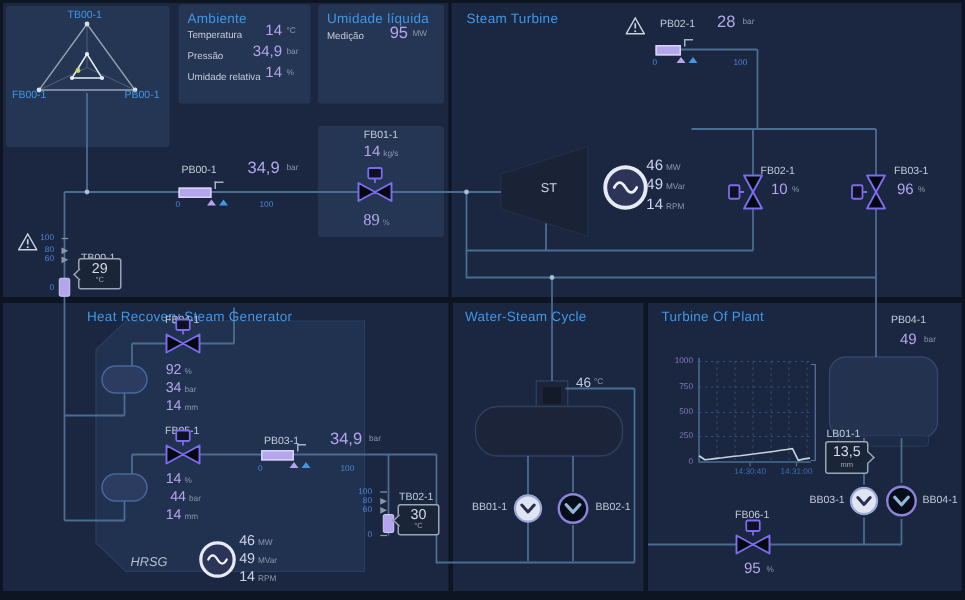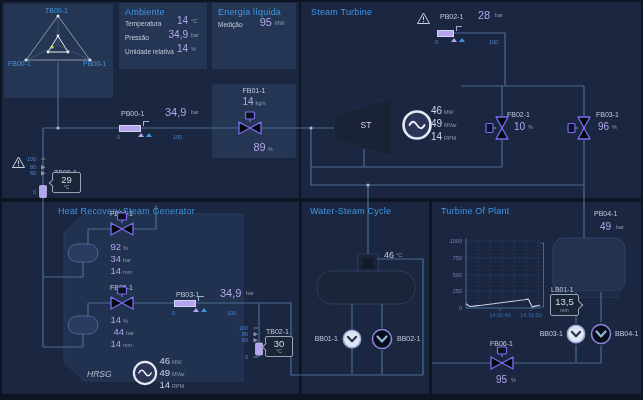--- a/index.html
+++ b/index.html
@@ -164,21 +164,21 @@
   <div class="abs lbl65" style="left:125px;top:20px;">Temperatura</div>
   <div class="abs val r" style="left:158px;top:15px;width:30px;font-size:10px;">14</div>
   <div class="abs unit" style="left:191px;top:18px;">°C</div>
   <div class="abs lbl65" style="left:125px;top:34px;">Pressão</div>
   <div class="abs val r" style="left:158px;top:29px;width:30px;font-size:10px;">34,9</div>
   <div class="abs unit" style="left:191px;top:32px;">bar</div>
   <div class="abs lbl65" style="left:125px;top:48px;">Umidade relativa</div>
   <div class="abs val r" style="left:158px;top:43px;width:30px;font-size:10px;">14</div>
   <div class="abs unit" style="left:191px;top:46px;">%</div>
 
-  <div class="abs sec-title" style="left:218px;top:7px;">Energia líquida</div>
+  <div class="abs sec-title" style="left:218px;top:7px;">Umidade líquida</div>
   <div class="abs lbl65" style="left:218px;top:21px;">Medição</div>
   <div class="abs val r" style="left:244px;top:16px;width:28px;font-size:11px;">95</div>
   <div class="abs unit" style="left:275px;top:20px;">MW</div>
 
   <div class="abs lbl" style="left:121px;top:110px;">PB00-1</div>
   <div class="abs val" style="left:165px;top:106px;font-size:11px;">34,9</div>
   <div class="abs unit" style="left:191px;top:109px;">bar</div>
   <div class="track" style="left:119px;top:123.5px;width:62px;">
     <div class="fill" style="width: 35%;"></div>
     <div class="mk mk-p" style="left: 35%;"></div>
@@ -191,21 +191,21 @@
   <div class="abs lbl c" style="left:212px;top:87px;width:84px;">FB01-1</div>
   <div class="abs flexc" style="left:212px;top:96px;width:84px;">
     <span class="val" style="font-size:10px;">14</span>
     <span class="unit">kg/s</span>
   </div>
   <div class="icon" style="left:236px;top:111px;">
     <svg width="28" height="26">
         <use href="#sym-valve-t"></use>
       </svg>
   </div>
-  <div class="abs flexc" style="left:229px;top:141px;width:68px;">
+  <div class="abs flexc" style="left:217px;top:141px;width:68px;font-family:Liberation Serif, serif;">
     <span class="val" style="font-size:11px;">89</span>
     <span class="unit">%</span>
   </div>
 
   <div class="icon" style="left:12px;top:155px;">
     <svg width="13" height="13">
         <use href="#sym-warn"></use>
       </svg>
   </div>
   <div class="abs ticklbl r" style="left:20px;top:156px;width:16px;">100</div>

